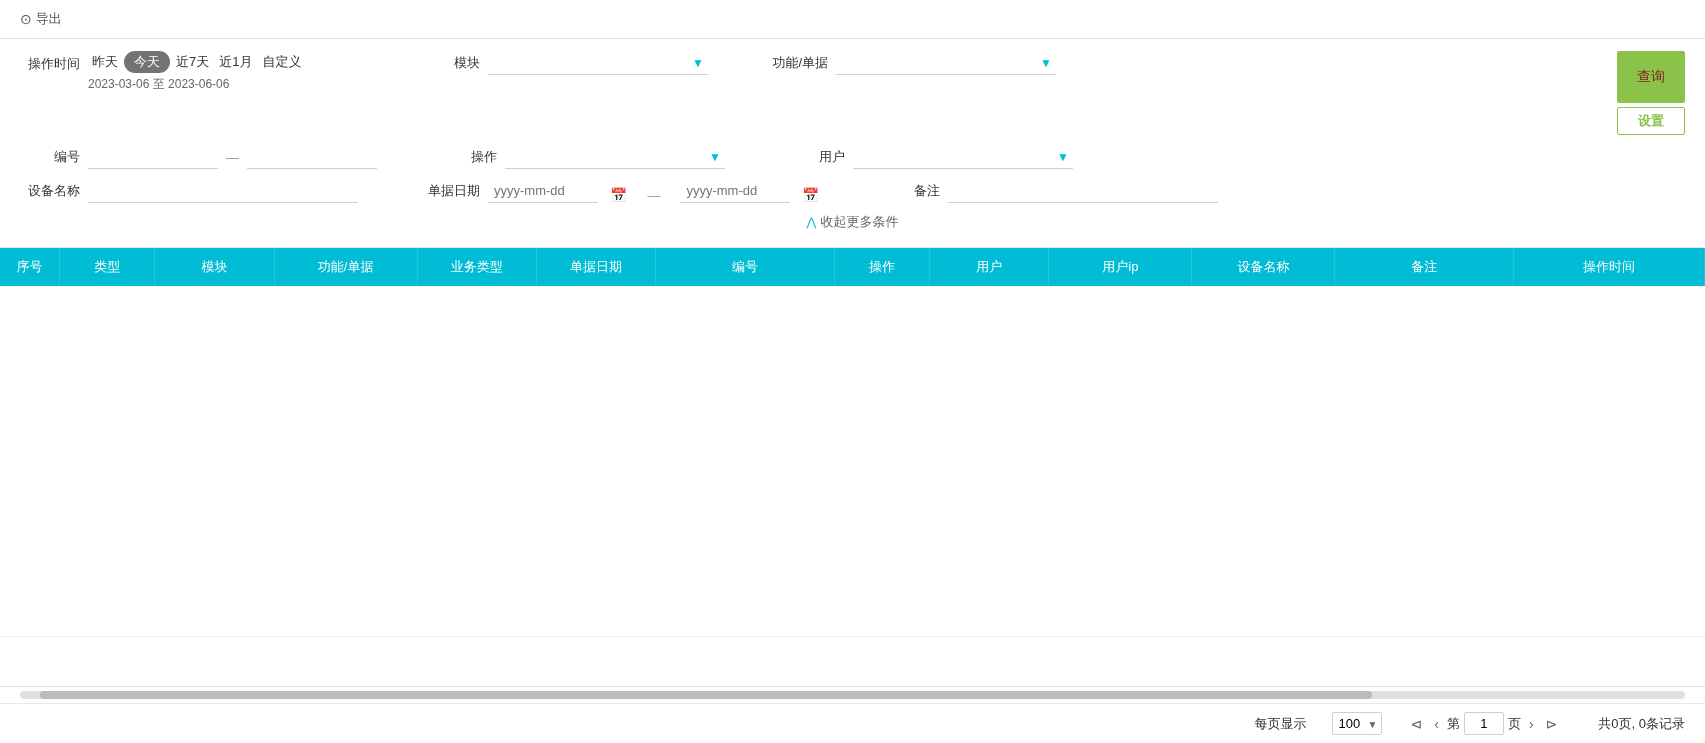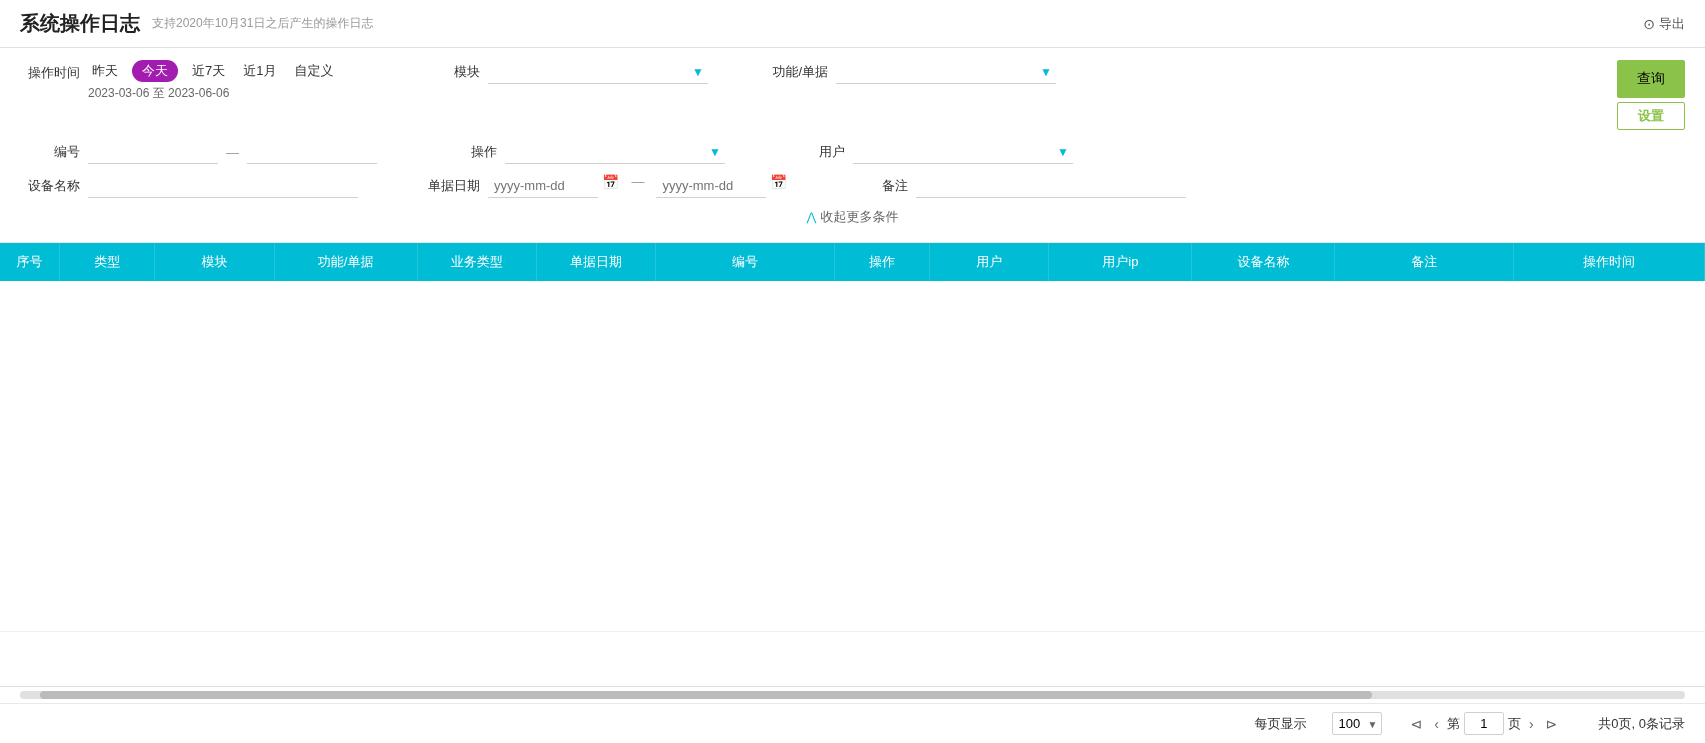--- a/index.html
+++ b/index.html
@@ -14,39 +14,39 @@
     .header-left { display: flex; align-items: center; }
     .export-btn { display: flex; align-items: center; gap: 4px; font-size: 13px; color: #555; cursor: pointer; border: none; background: none; }
     .export-icon { font-size: 14px; }
     
     
     .filter-area { background: #fff; padding: 12px 20px 8px 20px; border-bottom: 1px solid #e8e8e8; }
     
     .filter-label { font-size: 13px; color: #333; min-width: 60px; text-align: right; margin-right: 8px; }
     .time-label { font-size: 13px; color: #333; min-width: 60px; text-align: right; margin-right: 8px; margin-top: 4px; }
     .time-options { display: flex; flex-direction: column; }
-    .time-btns { display: flex; align-items: center; gap: 10px; }
+    .time-btns { display: flex; align-items: center; gap: 2px; }
     .time-btn { font-size: 13px; color: #333; cursor: pointer; background: none; border: none; padding: 2px 4px; }
-    .time-btn.active { background: #a21caf; color: #fff; border-radius: 12px; padding: 2px 10px; }
+    .time-btn.active { background: #737373; color: #fff; border-radius: 12px; padding: 2px 10px; }
     .time-range { font-size: 12px; color: #666; margin-top: 3px; }
     
     
     .select-wrapper { position: relative; display: inline-flex; align-items: center; }
     .filter-select { border: none; border-bottom: 1px solid #d0d0d0; padding: 4px 24px 4px 6px; font-size: 13px; color: #333; background: transparent; outline: none; min-width: 220px; cursor: pointer; appearance: none; -webkit-appearance: none; }
     .select-arrow { position: absolute; right: 4px; top: 50%; transform: translateY(-50%); color: #00bcd4; font-size: 12px; pointer-events: none; }
     
     
     .filter-input { border: none; border-bottom: 1px solid #d0d0d0; padding: 4px 6px; font-size: 13px; color: #333; background: transparent; outline: none; min-width: 130px; }
     .filter-input::placeholder { color: #bbb; }
     
     .dash-separator { margin: 0 8px; color: #999; }
     
     
     .action-btns { display: flex; flex-direction: column; gap: 4px; margin-left: 20px; }
-    .btn-query { background: #8bc34a; color: #000000; border: none; padding: 10px 20px; font-size: 14px; cursor: pointer; border-radius: 2px; }
+    .btn-query { background: #8bc34a; color: #7f1d1d; border: none; padding: 17px 20px; font-size: 14px; cursor: pointer; border-radius: 2px; }
     .btn-settings { background: #fff; color: #8bc34a; border: 1px solid #8bc34a; padding: 4px 20px; font-size: 13px; cursor: pointer; border-radius: 2px; font-weight: bold; }
     
     
     .collapse-row { display: flex; justify-content: center; align-items: center; padding: 4px 0 8px 0; }
     .collapse-btn { display: flex; align-items: center; gap: 4px; font-size: 13px; color: #666; cursor: pointer; background: none; border: none; }
     .collapse-icon { font-size: 12px; color: #00bcd4; }
     
     
     .table-wrapper { flex: 1; background: #fff; margin: 0; overflow: auto; }
     .data-table { width: 100%; border-collapse: collapse; table-layout: fixed; }
@@ -67,21 +67,21 @@
     .pagination-select { border: 1px solid #d0d0d0; padding: 3px 20px 3px 6px; font-size: 13px; border-radius: 2px; appearance: none; -webkit-appearance: none; background: #fff; cursor: pointer; }
     .pagination-select-wrapper { position: relative; display: inline-flex; align-items: center; }
     .pagination-arrow { position: absolute; right: 4px; top: 50%; transform: translateY(-50%); font-size: 10px; color: #666; pointer-events: none; }
     .page-nav { display: flex; align-items: center; gap: 4px; }
     .page-nav-btn { font-size: 14px; color: #666; cursor: pointer; background: none; border: none; padding: 2px 4px; }
     .page-nav-btn:disabled { color: #ccc; cursor: default; }
     .page-text { font-size: 13px; color: #333; }
     .page-input { border: 1px solid #d0d0d0; padding: 3px 6px; font-size: 13px; width: 40px; text-align: center; border-radius: 2px; }
     .total-text { font-size: 13px; color: #333; margin-left: 12px; }
     
-    .filter-date-group { display: flex; align-items: flex-start; gap: 4px; }
+    .filter-date-group { display: flex; align-items: flex-end; gap: 12px; }
     .date-input { border: none; border-bottom: 1px solid #d0d0d0; padding: 4px 6px; font-size: 13px; color: #bbb; background: transparent; outline: none; width: 110px; }
     .calendar-icon { color: #00bcd4; font-size: 14px; cursor: pointer; }
     
     .col-seq { width: 50px; }
     .col-type { width: 80px; }
     .col-module { width: 100px; }
     .col-func { width: 120px; }
     .col-biztype { width: 100px; margin-left: 12px; }
     .col-docdate { width: 100px; }
     .col-code { width: 150px; }
@@ -91,24 +91,20 @@
     .col-device { width: 120px; }
     .col-remark { width: 150px; }
     .col-optime { width: 160px; }
   </style>
 </head>
 <body>
 
 <div class="page-wrapper">
 
   <div class="page-header">
-    <div class="header-left">
-      <span class="page-title">系统操作日志</span>
-      <span class="page-subtitle">支持2020年10月31日之后产生的操作日志</span>
-    </div>
     <button class="export-btn">
       <span class="export-icon">⊙</span>
       <span>导出</span>
     </button>
   </div>
 
   <div class="filter-area">
 
     <div style="display:flex; align-items:flex-start; margin-bottom:10px;">
 

